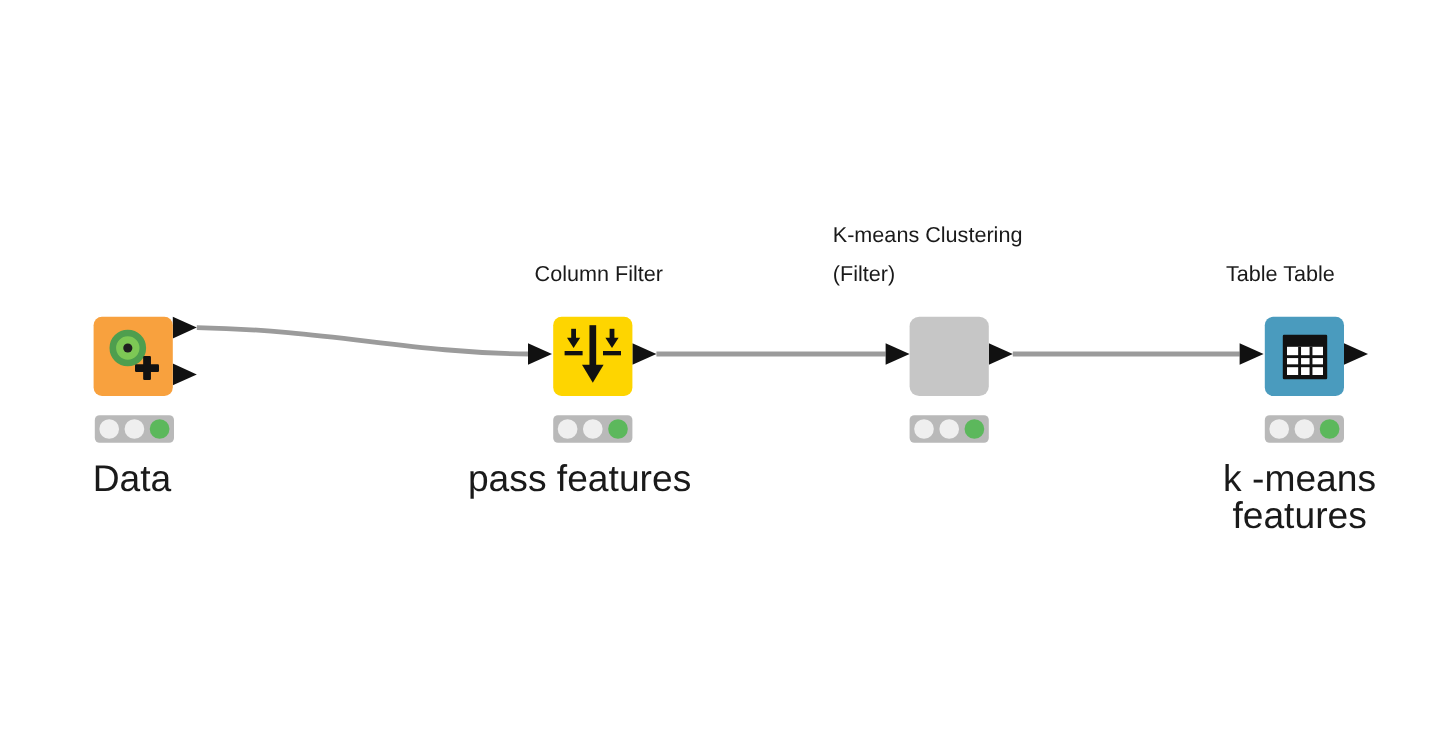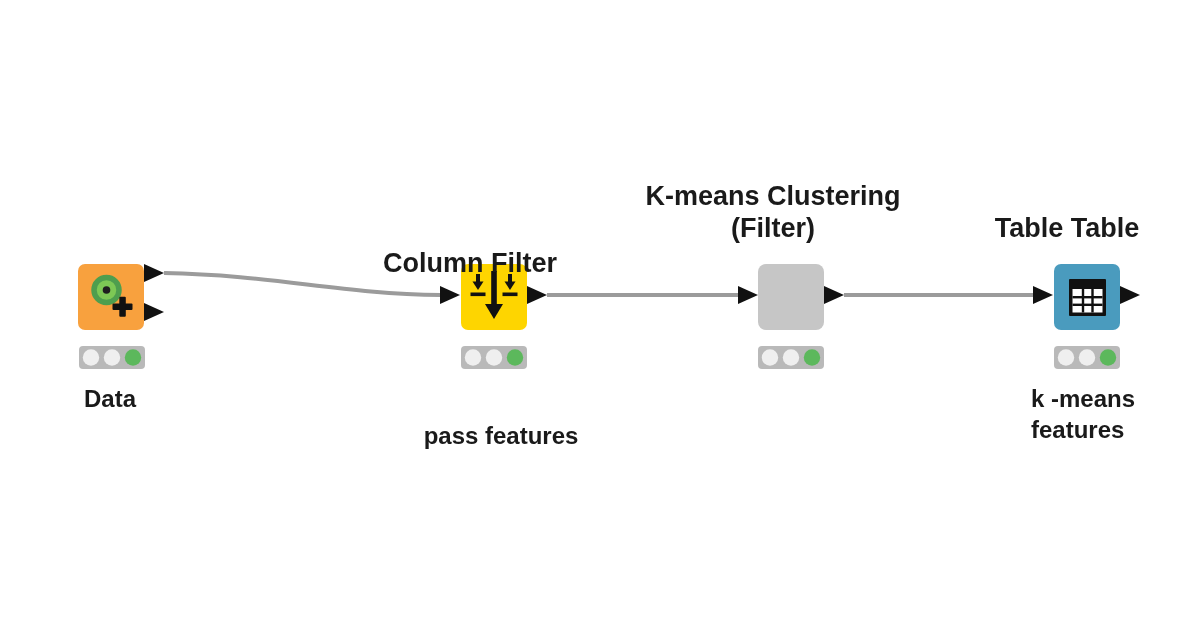--- a/index.html
+++ b/index.html
@@ -3,25 +3,25 @@
 <meta charset="utf-8">
 <style>
   html,body{margin:0;padding:0;background:#fff;}
   .canvas{
     position:relative;width:1200px;height:630px;background:#ffffff;overflow:hidden;
     font-family:"Liberation Sans",sans-serif;color:#1a1a1a;
   }
   .graph-svg{position:absolute;left:0;top:0;}
   .node-title{
     position:absolute;transform:translateX(-50%);
-    font-weight:bold;font-size:27px;line-height:32px;text-align:center;white-space:nowrap;
+    font-weight:normal;font-size:18px;line-height:32px;text-align:left;white-space:nowrap;
   }
   .node-label{
     position:absolute;transform:translateX(-50%);
-    font-weight:bold;font-size:24px;line-height:31px;white-space:nowrap;
+    font-weight:normal;font-size:31px;line-height:31px;text-align:center;white-space:nowrap;
   }
 </style>
 </head>
 <body>
 
 <div class="canvas">
 
   <svg class="graph-svg" width="1200" height="630" viewBox="0 0 1200 630">
 
     <path d="M164,273 C275,275 340,294 441,295" fill="none" stroke-width="4" stroke="#9B9B9B"></path>
@@ -98,38 +98,38 @@
       <g>
         <rect x="1054" y="346" width="66" height="23" rx="4" fill="#B9B9B9"></rect>
         <circle cx="1066" cy="357.5" r="8.2" fill="#EFEFEF"></circle>
         <circle cx="1087" cy="357.5" r="8.2" fill="#EFEFEF"></circle>
         <circle cx="1108" cy="357.5" r="8.2" fill="#5CB85C"></circle>
       </g>
     </g>
   </svg>
 
 
-  <div class="node-title" style="left:470px;top:212px;margin-top:35px;">
+  <div class="node-title" style="left:499px;top:212px;">
     <div>Column Filter</div>
   </div>
 
   <div class="node-title" style="left:773px;top:180px;">
     <div>K-means Clustering</div>
     <div>(Filter)</div>
   </div>
 
   <div class="node-title" style="left:1067px;top:212px;">
     <div>Table Table</div>
   </div>
 
   <div class="node-label" style="left:110px;top:383px;">
     <div>Data</div>
   </div>
 
-  <div class="node-label" style="left:501px;top:383px;margin-top:37px;">
+  <div class="node-label" style="left:483px;top:383px;">
     <div>pass features</div>
   </div>
 
   <div class="node-label" style="left:1083px;top:383px;">
     <div>k -means</div>
     <div>features</div>
   </div>
 
 </div>
 

